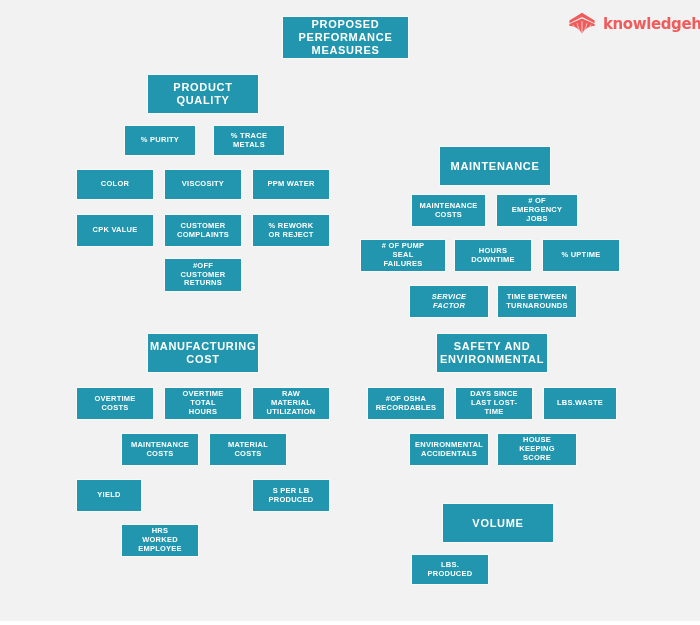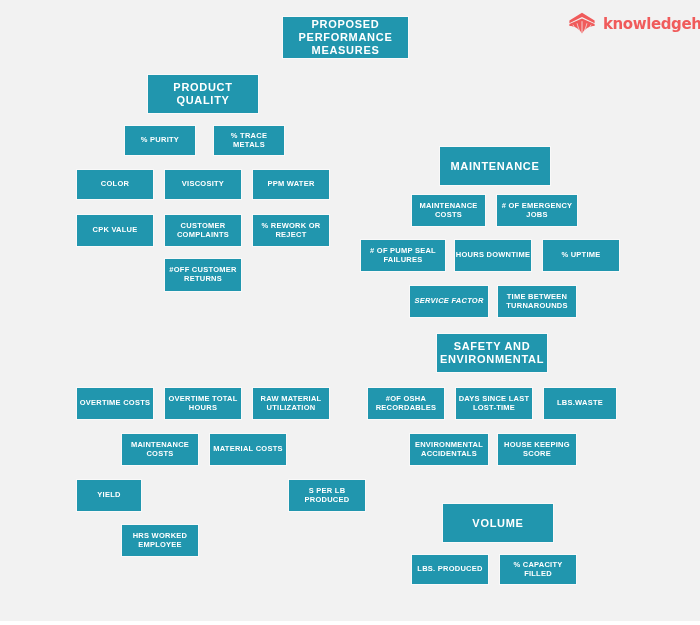--- a/index.html
+++ b/index.html
@@ -34,21 +34,21 @@
     align-items: center;
     justify-content: center;
     text-align: center;
     text-transform: uppercase;
     letter-spacing: 0.3px;
     line-height: 1.18;
     font-weight: 700;
     -webkit-font-smoothing: antialiased;
     box-shadow: 0 0 0 1px rgba(255,255,255,0.55);
   }
-  .node span { display: block; padding: 0 0; }
+  .node span { display: block; padding: 0 12px; }
 
   .lvl-root  { font-size: 11px; letter-spacing: 0.7px; font-weight: 700; }
   .lvl-group { font-size: 11px; letter-spacing: 0.7px; font-weight: 700; }
   .lvl-leaf  { font-size: 7.5px;  letter-spacing: 0.25px; font-weight: 700; }
 
   
   #logo {
     position: absolute;
     top: 10px;
     left: 568px;
@@ -146,20 +146,23 @@
     <span>% UPTIME</span>
   </div>
 
   <div class="node lvl-leaf" style="left:410px;top:286px;width:78px;height:31px;font-style:italic;">
     <span>SERVICE FACTOR</span>
   </div>
   <div class="node lvl-leaf" style="left:498px;top:286px;width:78px;height:31px;">
     <span>TIME BETWEEN TURNAROUNDS</span>
   </div>
 
+  <div class="node lvl-group" style="left:148px;top:334px;width:110px;height:38px;">
+    <span>MANUFACTURING COST</span>
+  </div>
 
   <div class="node lvl-leaf" style="left:77px;top:388px;width:76px;height:31px;">
     <span>OVERTIME COSTS</span>
   </div>
   <div class="node lvl-leaf" style="left:165px;top:388px;width:76px;height:31px;justify-content:center;">
     <span>OVERTIME TOTAL HOURS</span>
   </div>
   <div class="node lvl-leaf" style="left:253px;top:388px;width:76px;height:31px;">
     <span>RAW MATERIAL UTILIZATION</span>
   </div>
@@ -167,21 +170,21 @@
   <div class="node lvl-leaf" style="left:122px;top:434px;width:76px;height:31px;">
     <span>MAINTENANCE COSTS</span>
   </div>
   <div class="node lvl-leaf" style="left:210px;top:434px;width:76px;height:31px;">
     <span>MATERIAL COSTS</span>
   </div>
 
   <div class="node lvl-leaf" style="left:77px;top:480px;width:64px;height:31px;">
     <span>YIELD</span>
   </div>
-  <div class="node lvl-leaf" style="left:253px;top:480px;width:76px;height:31px;margin-left:36px;">
+  <div class="node lvl-leaf" style="left:253px;top:480px;width:76px;height:31px;">
     <span>S PER LB PRODUCED</span>
   </div>
 
   <div class="node lvl-leaf" style="left:122px;top:525px;width:76px;height:31px;">
     <span>HRS WORKED EMPLOYEE</span>
   </div>
 
   <div class="node lvl-group" style="left:437px;top:334px;width:110px;height:38px;">
     <span>SAFETY AND ENVIRONMENTAL</span>
   </div>
@@ -203,17 +206,14 @@
     <span>HOUSE KEEPING SCORE</span>
   </div>
 
   <div class="node lvl-group" style="left:443px;top:504px;width:110px;height:38px;">
     <span>VOLUME</span>
   </div>
 
   <div class="node lvl-leaf" style="left:412px;top:555px;width:76px;height:29px;">
     <span>LBS. PRODUCED</span>
   </div>
-  <div class="node lvl-leaf" style="left:500px;top:555px;width:76px;height:29px;">
-    <span>% CAPACITY FILLED</span>
-  </div>
 
 </div>
 
 </body></html>

